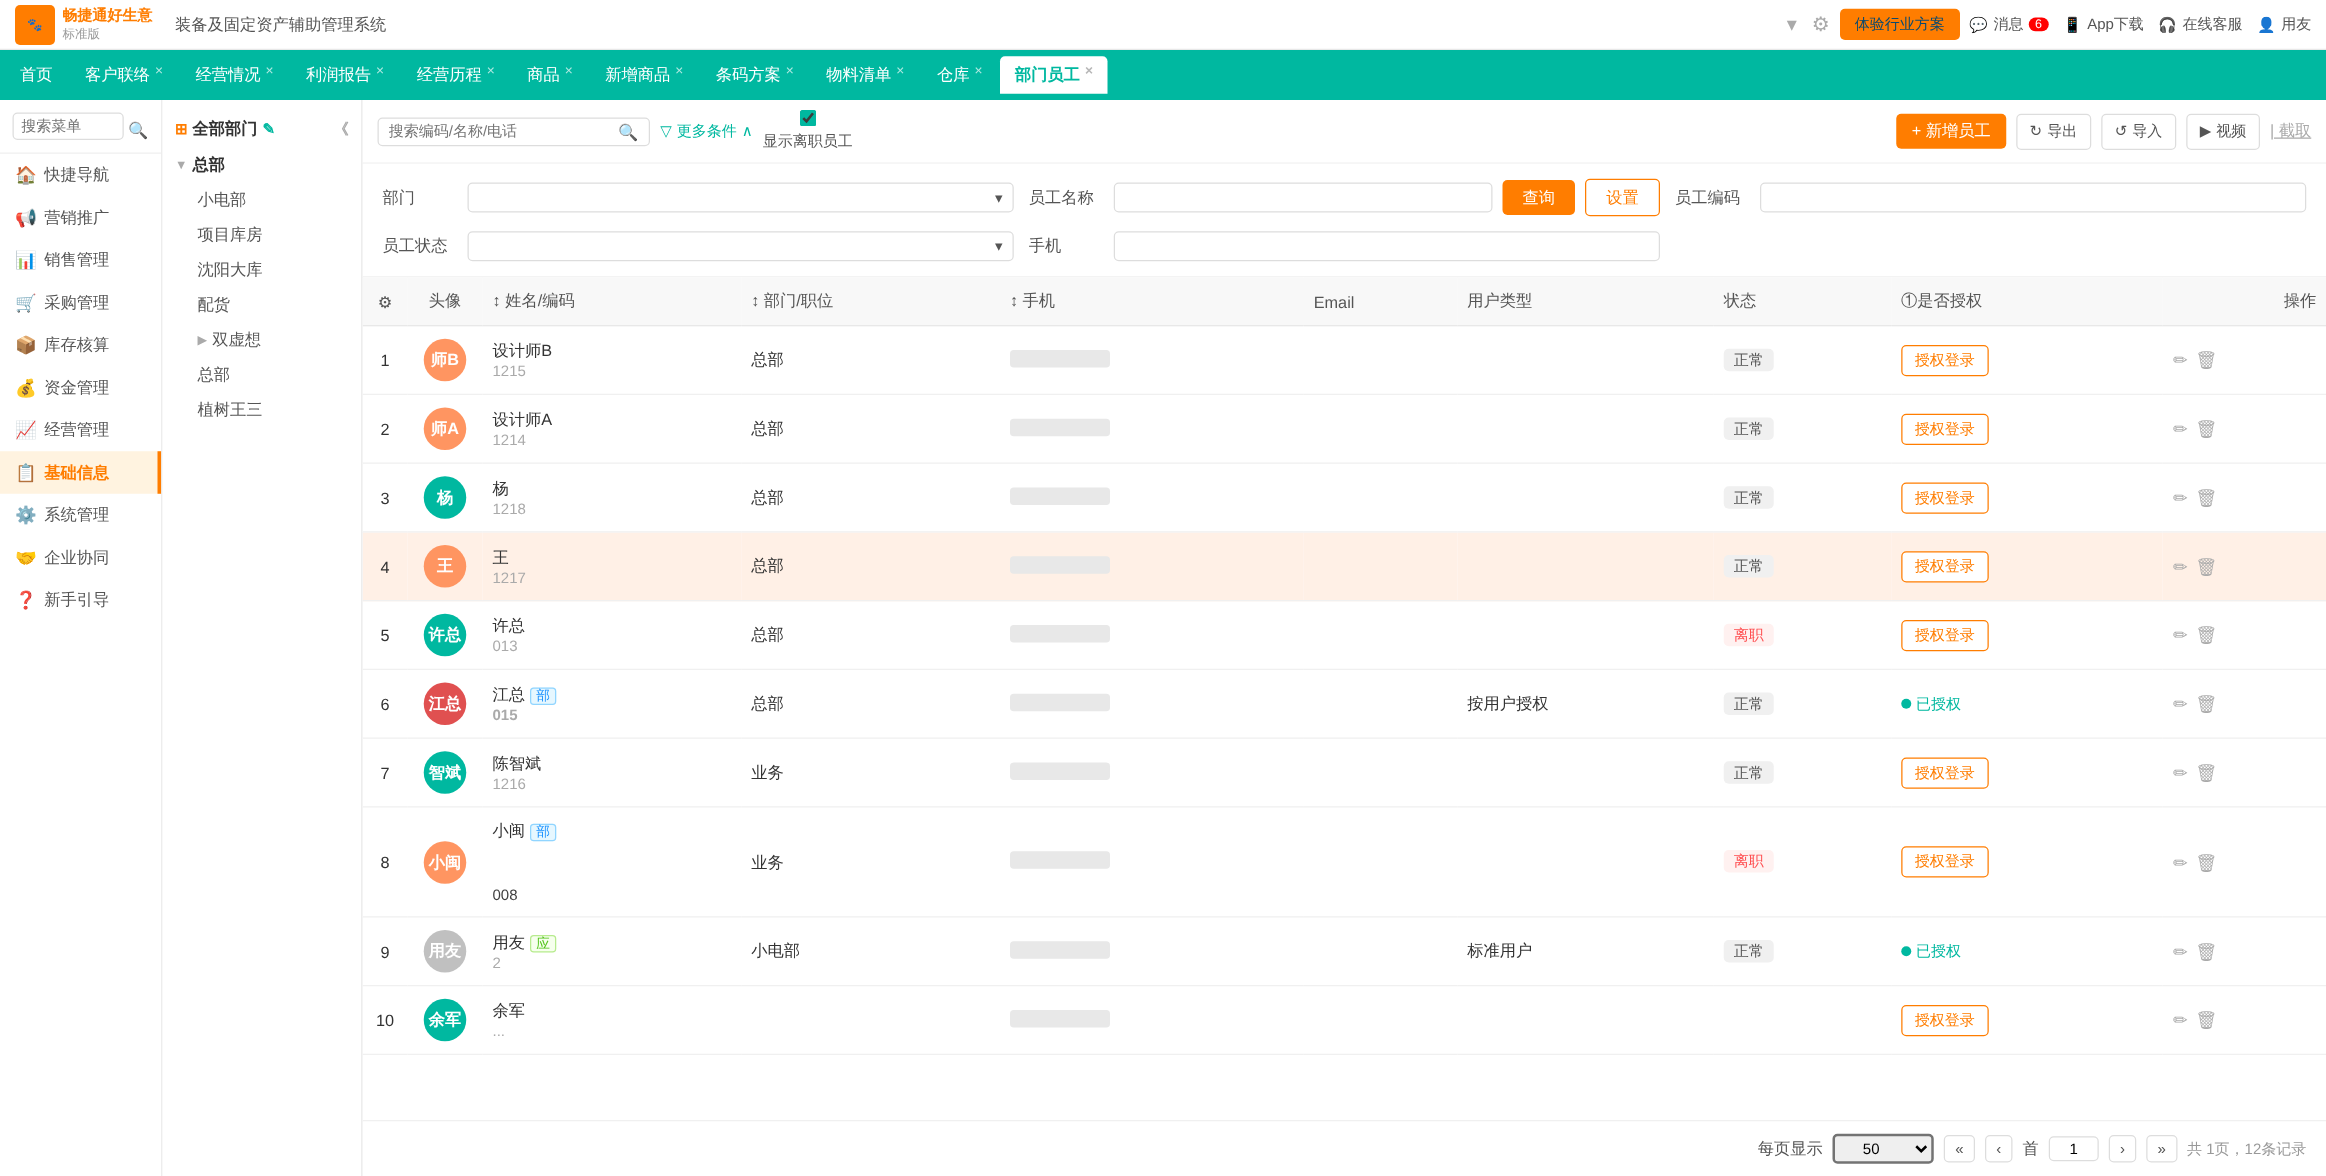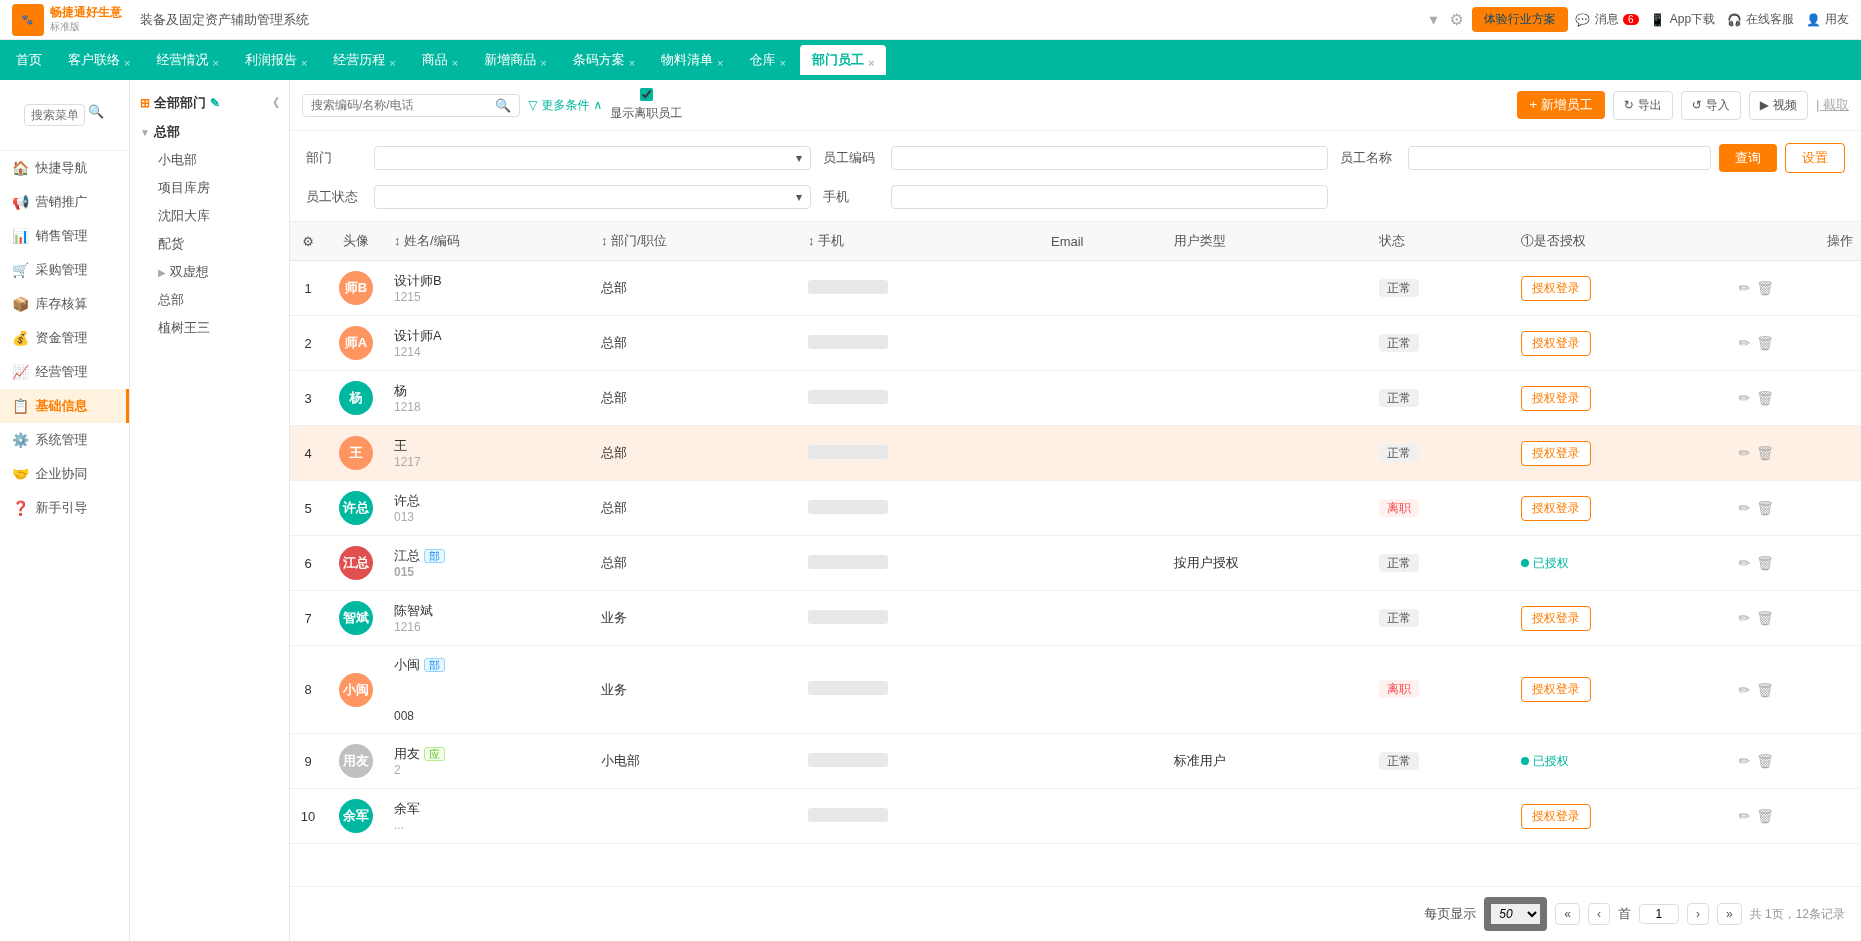--- a/index.html
+++ b/index.html
@@ -12,31 +12,31 @@
     .logo-text { font-size: 12px; color: #ff7d00; font-weight: bold; line-height: 1.2; }
     .logo-sub { font-size: 10px; color: #999; }
     .system-title { flex: 1; font-size: 13px; color: #555; }
     .top-bar-actions { display: flex; align-items: center; gap: 12px; margin-left: auto; }
     .top-btn { display: flex; align-items: center; gap: 4px; font-size: 12px; color: #555; cursor: pointer; }
     .top-btn .badge { background: #f00; color: #fff; border-radius: 10px; font-size: 10px; padding: 0 4px; min-width: 16px; text-align: center; }
     .experience-btn { background: #ff7d00; color: #0c4a6e; border: none; border-radius: 4px; padding: 4px 12px; font-size: 12px; cursor: pointer; }
 
     
     .nav-tabs { display: flex; align-items: center; background: #00b8a0; height: 40px; padding: 0 4px; gap: 2px; overflow-x: auto; }
-    .nav-tab { display: flex; align-items: flex-end; gap: 4px; padding: 6px 12px; color: #fff; font-size: 13px; cursor: pointer; border-radius: 4px 4px 0 0; white-space: nowrap; }
+    .nav-tab { display: flex; align-items: flex-start; gap: 4px; padding: 6px 12px; color: #fff; font-size: 13px; cursor: pointer; border-radius: 4px 4px 0 0; white-space: nowrap; }
     .nav-tab.active { background: #fff; color: #00b8a0; font-weight: bold; }
     .nav-tab .close-x { font-size: 11px; color: inherit; opacity: 0.7; }
     .nav-tab.active .close-x { color: #999; }
 
     
     .main-layout { display: flex; height: calc(100vh - 80px); }
 
     
     .sidebar { width: 130px; background: #fff; border-right: 1px solid #e8e8e8; display: flex; flex-direction: column; overflow-y: auto; }
-    .sidebar-search { padding: 24px; border-bottom: 1px solid #f0f0f0; display: flex; align-items: flex-start; gap: 4px; }
+    .sidebar-search { padding: 10px; border-bottom: 1px solid #f0f0f0; display: flex; align-items: flex-end; gap: 4px; }
     .sidebar-search input { border: 1px solid #ddd; border-radius: 4px; padding: 3px 6px; font-size: 12px; width: 100%; }
     .sidebar-menu-item { padding: 8px 12px; font-size: 13px; color: #555; cursor: pointer; display: flex; align-items: center; gap: 6px; }
     .sidebar-menu-item.active { background: #fff3e0; color: #ff7d00; font-weight: bold; border-right: 3px solid #ff7d00; }
     .sidebar-icon { font-size: 14px; }
 
     
     .dept-panel { width: 160px; background: #fff; border-right: 1px solid #e8e8e8; overflow-y: auto; padding: 8px 0; }
     .dept-header { display: flex; align-items: center; gap: 4px; padding: 6px 10px; font-size: 13px; font-weight: bold; color: #333; }
     .dept-header .icon-btn { color: #00b8a0; cursor: pointer; font-size: 12px; }
     .dept-collapse-btn { color: #aaa; cursor: pointer; font-size: 12px; margin-left: auto; }
@@ -85,21 +85,21 @@
     .authorized { color: #00b8a0; font-size: 12px; display: flex; align-items: center; gap: 4px; }
     .dot { width: 8px; height: 8px; border-radius: 50%; background: #00b8a0; display: inline-block; }
     .action-btns { display: flex; gap: 6px; color: #aaa; font-size: 14px; }
     .action-btn { cursor: pointer; color: #aaa; }
     .tag-blue { background: #e6f7ff; color: #1890ff; border: 1px solid #91d5ff; border-radius: 3px; font-size: 11px; padding: 0 4px; margin-left: 4px; }
     .tag-green { background: #f6ffed; color: #52c41a; border: 1px solid #b7eb8f; border-radius: 3px; font-size: 11px; padding: 0 4px; margin-left: 4px; }
     .phone-blur { display: inline-block; background: #e8e8e8; width: 80px; height: 14px; border-radius: 3px; }
 
     
     .pagination { display: flex; align-items: center; gap: 8px; padding: 10px 16px; background: #fff; border-top: 1px solid #f0f0f0; justify-content: flex-end; font-size: 13px; color: #555; }
-    .page-size-select { border: 7px solid #737373; border-radius: 4px; padding: 2px 4px; font-size: 12px; font-style: italic; }
+    .page-size-select { border: 2px solid #737373; border-radius: 4px; padding: 2px 18px; font-size: 12px; }
     .page-btn { border: 1px solid #ddd; background: #fff; border-radius: 4px; padding: 3px 8px; cursor: pointer; color: #555; font-size: 12px; }
     .page-input { border: 1px solid #ddd; border-radius: 4px; padding: 2px 6px; width: 40px; text-align: center; font-size: 12px; }
     .page-info { color: #999; font-size: 12px; }
   </style>
 </head>
 <body>
 
 <div class="top-bar">
   <div class="logo-area">
     <div class="logo-icon">🐾</div>
@@ -303,30 +303,30 @@
 
     <div class="filter-form">
       <div class="form-row">
         <span class="form-label">部门</span>
         <div class="form-control">
           <span></span>
           <span>▾</span>
         </div>
       </div>
       <div class="form-row">
-        <span class="form-label">员工编码</span>
-        <input class="form-input" type="text" style="">
-      </div>
-      <div class="form-row">
         <span class="form-label">员工名称</span>
         <input class="form-input" type="text" style="">
         <div class="form-actions">
           <button class="btn-query">查询</button>
           <button class="btn-settings">设置</button>
         </div>
+      </div>
+      <div class="form-row">
+        <span class="form-label">员工编码</span>
+        <input class="form-input" type="text" style="">
       </div>
       <div class="form-row">
         <span class="form-label">员工状态</span>
         <div class="form-control">
           <span></span>
           <span>▾</span>
         </div>
       </div>
       <div class="form-row">
         <span class="form-label">手机</span>

